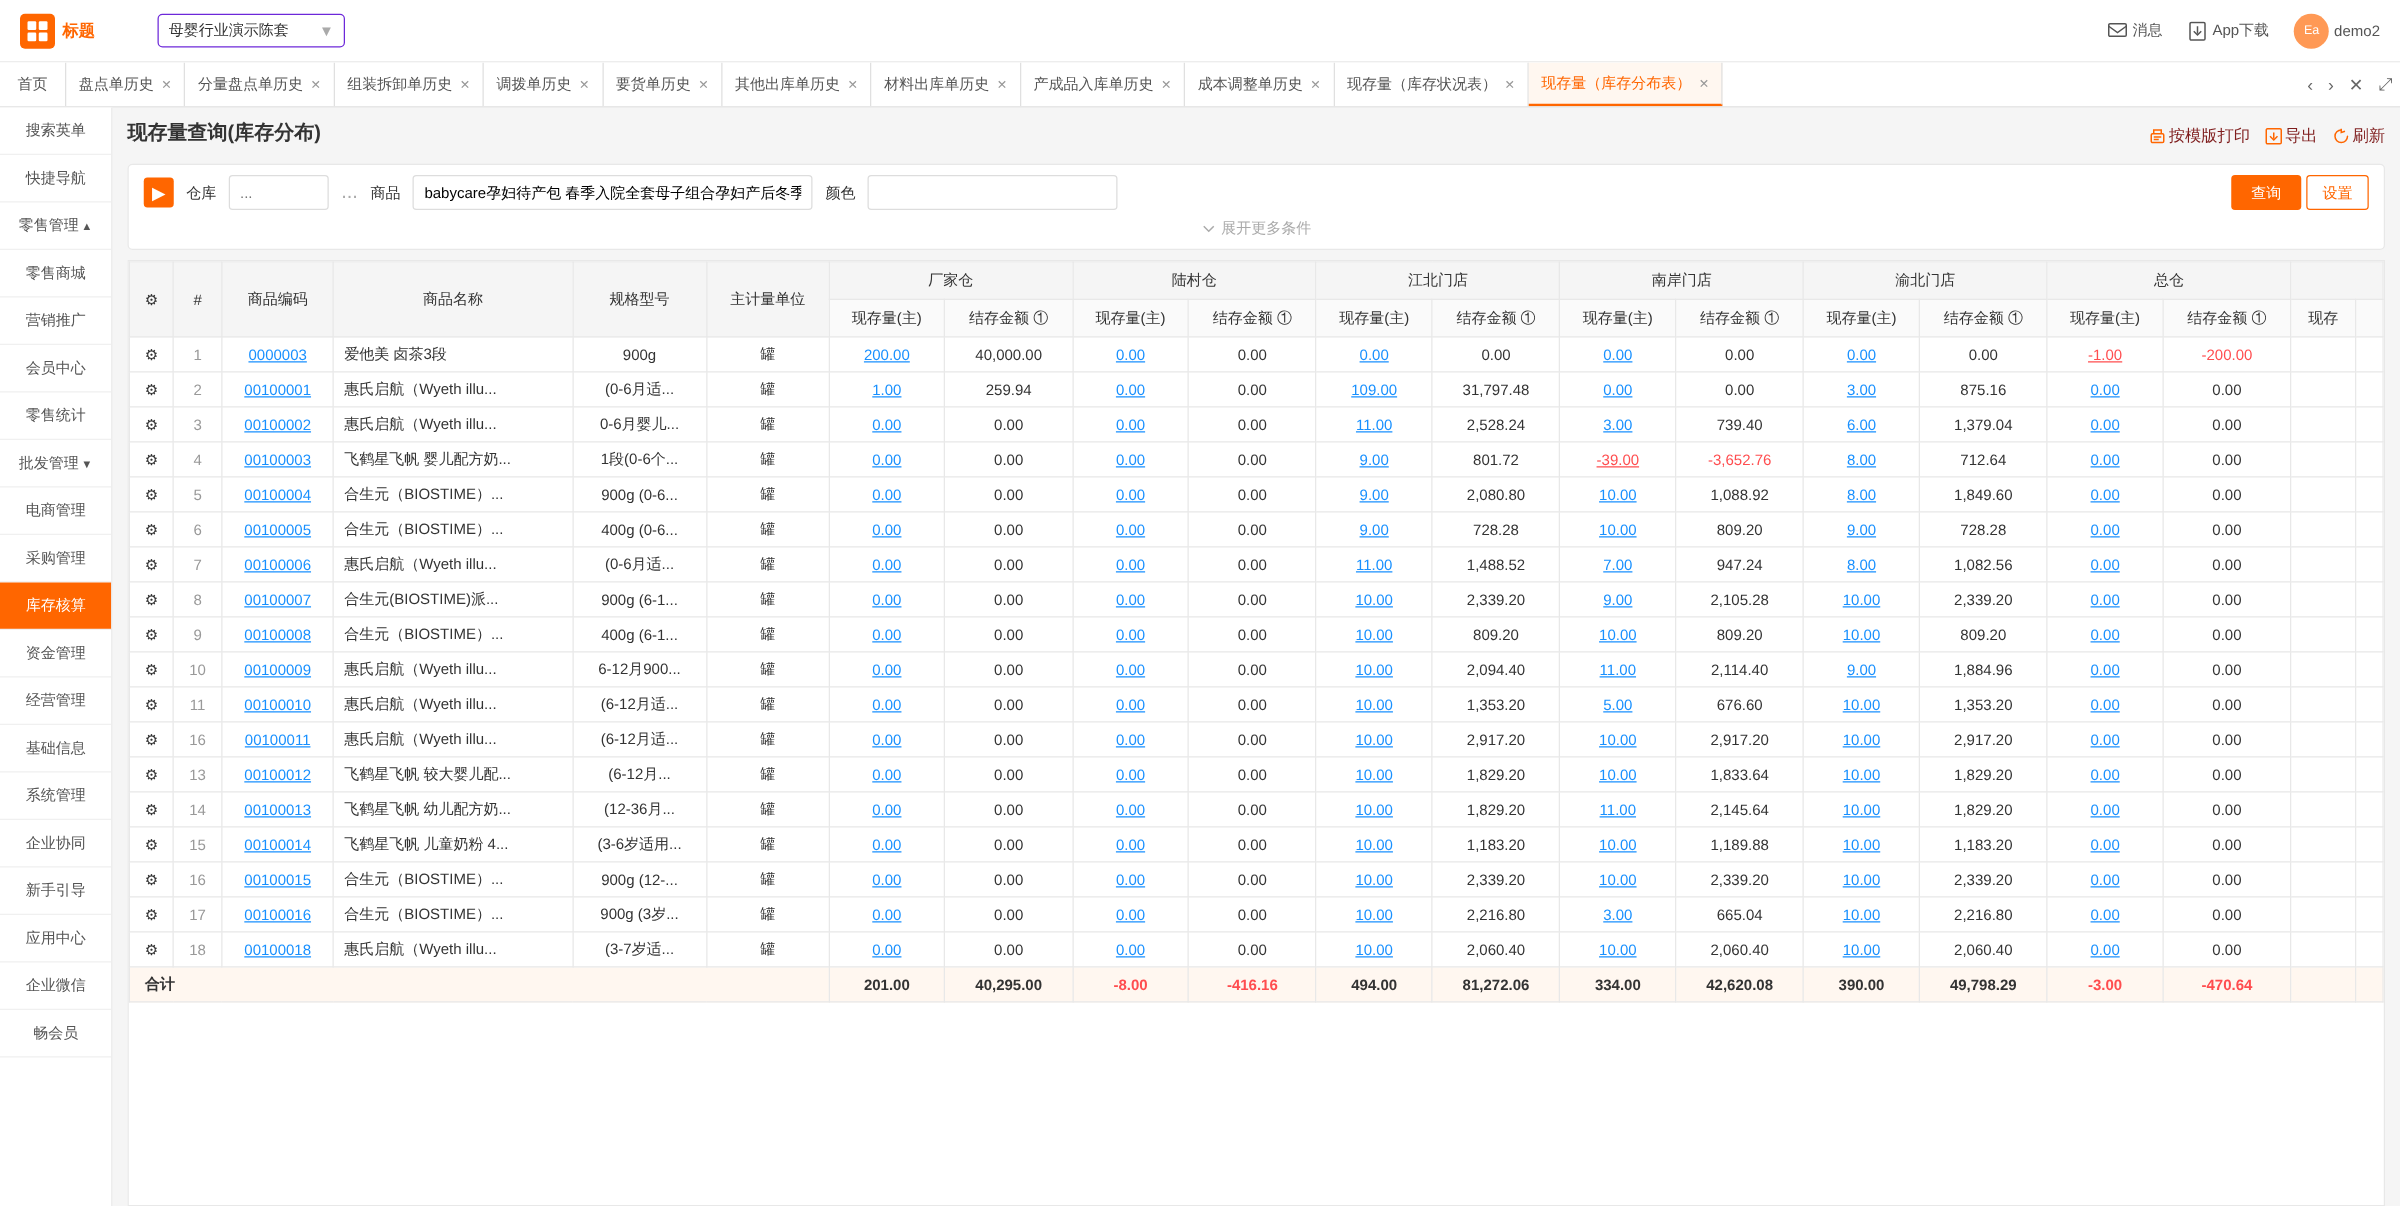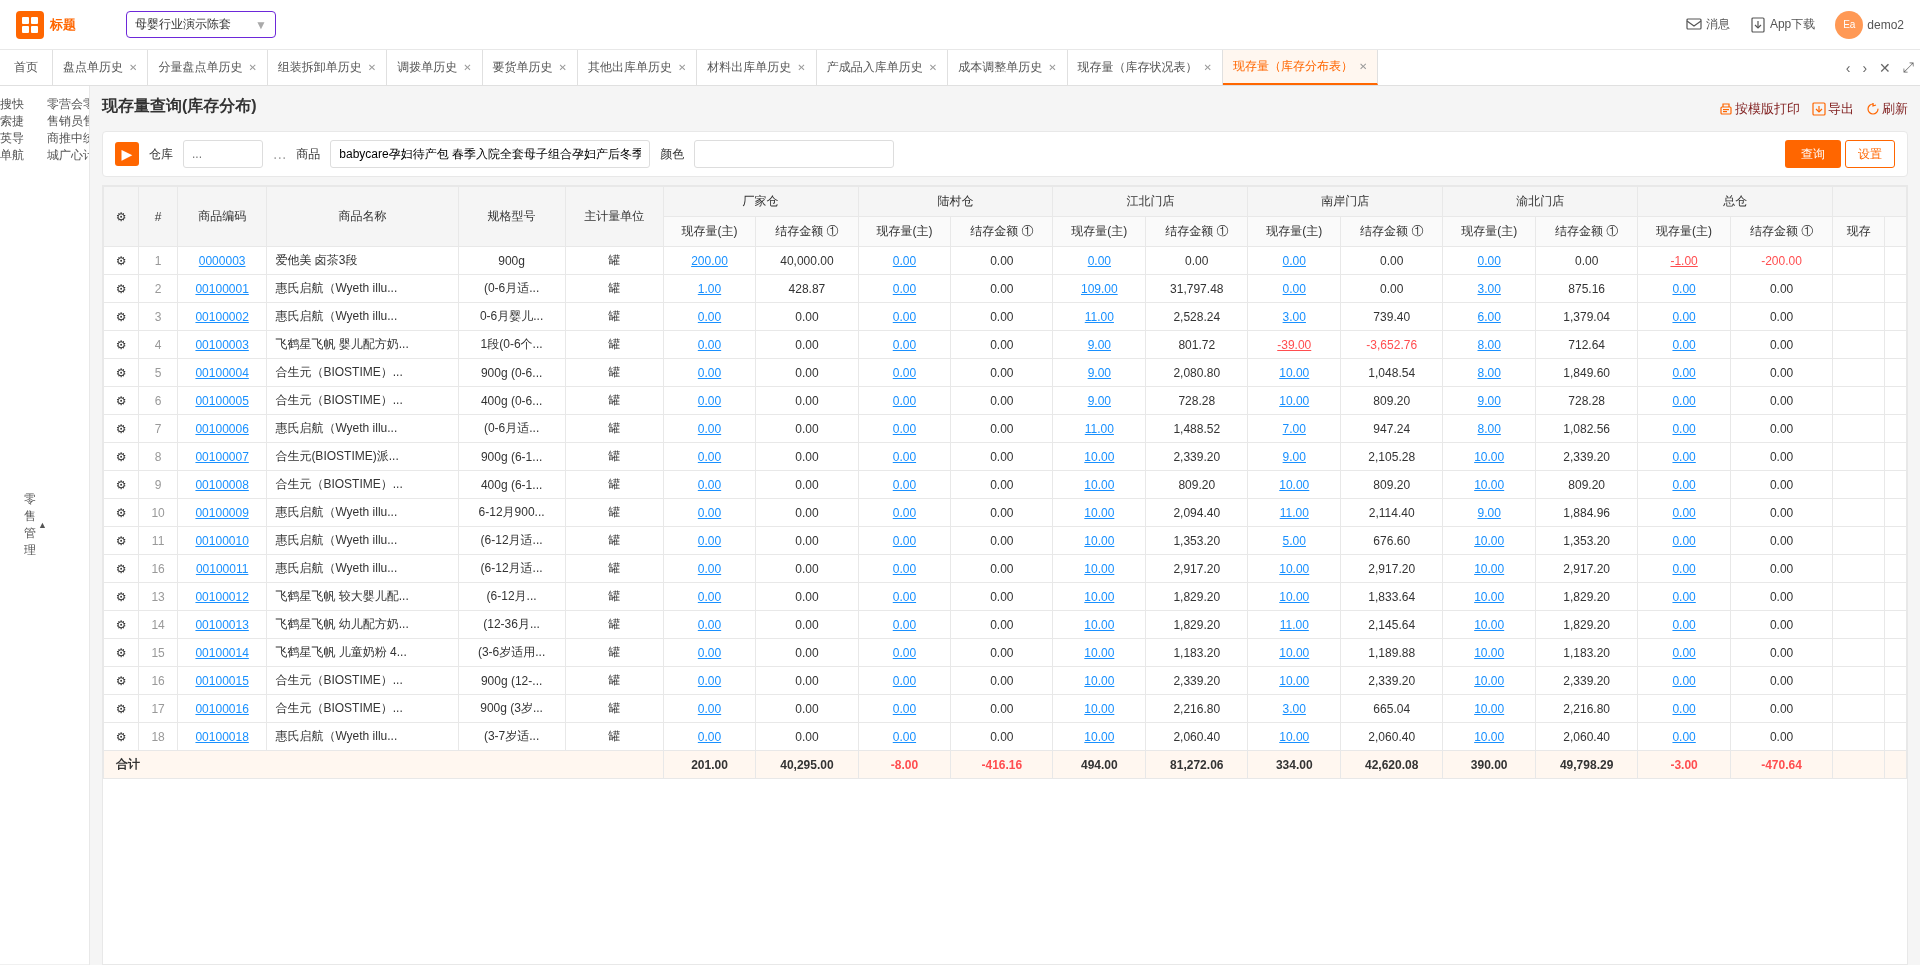--- a/index.html
+++ b/index.html
@@ -112,21 +112,21 @@
       display: flex;
       height: calc(965px - 50px - 36px);
     }
 
     
     .sidebar {
       width: 90px;
       background: #fff;
       border-right: 1px solid #e8e8e8;
       display: flex;
-      flex-direction: row;
+      flex-direction: column;
       overflow-y: auto;
     }
     .sidebar-item {
       padding: 10px 0;
       text-align: center;
       cursor: pointer;
       font-size: 12px;
       color: #555;
       border-bottom: 1px solid #f0f0f0;
     }
@@ -465,20 +465,26 @@
         <input class="filter-input" value="" placeholder="..." style="width: 80px;">
         <span class="filter-dots">...</span>
         <span class="filter-label">商品</span>
         <input class="filter-input-wide" value="babycare孕妇待产包 春季入院全套母子组合孕妇产后冬季月子用品 22件套 ..." style="">
         <span class="filter-label">颜色</span>
         <input class="filter-color-input" value="" style="">
         <div style="margin-left:auto; display:flex; flex-direction:row; gap:4px;justify-content:flex-end;">
           <button class="btn-query">查询</button>
           <button class="btn-settings">设置</button>
         </div>
+      </div>
+      <div class="filter-more-row">
+        <svg width="12" height="12" viewBox="0 0 12 12" fill="none">
+            <polyline points="2,4 6,8 10,4" stroke="#aaa" stroke-width="1.2"></polyline>
+          </svg>
+        <span>展开更多条件</span>
       </div>
     </div>
 
     <div class="table-wrapper">
       <table>
         <thead>
           <tr class="group-header">
             <th rowspan="2">⚙</th>
             <th rowspan="2">#</th>
             <th rowspan="2">商品编码</th>
@@ -535,21 +541,21 @@
     <td></td>
   </tr>
             <tr>
     <td>⚙</td>
     <td class="col-num">2</td>
     <td class="col-link">00100001</td>
     <td style="text-align:left; max-width:160px; overflow:hidden; text-overflow:ellipsis;">惠氏启航（Wyeth illu...</td>
     <td>(0-6月适...</td>
     <td>罐</td>
     <td class="col-link">1.00</td>
-    <td>428.87</td>
+    <td>259.94</td>
     <td class="col-link">0.00</td>
     <td>0.00</td>
     <td class="col-link">109.00</td>
     <td>31,797.48</td>
     <td class="col-link ">0.00</td>
     <td class="">0.00</td>
     <td class="col-link">3.00</td>
     <td>875.16</td>
     <td class="col-link ">0.00</td>
     <td class="">0.00</td>
@@ -607,21 +613,21 @@
     <td style="text-align:left; max-width:160px; overflow:hidden; text-overflow:ellipsis;">合生元（BIOSTIME）...</td>
     <td>900g (0-6...</td>
     <td>罐</td>
     <td class="col-link">0.00</td>
     <td>0.00</td>
     <td class="col-link">0.00</td>
     <td>0.00</td>
     <td class="col-link">9.00</td>
     <td>2,080.80</td>
     <td class="col-link ">10.00</td>
-    <td class="">1,048.54</td>
+    <td class="">1,088.92</td>
     <td class="col-link">8.00</td>
     <td>1,849.60</td>
     <td class="col-link ">0.00</td>
     <td class="">0.00</td>
     <td></td>
     <td></td>
   </tr>
             <tr>
     <td>⚙</td>
     <td class="col-num">6</td>

